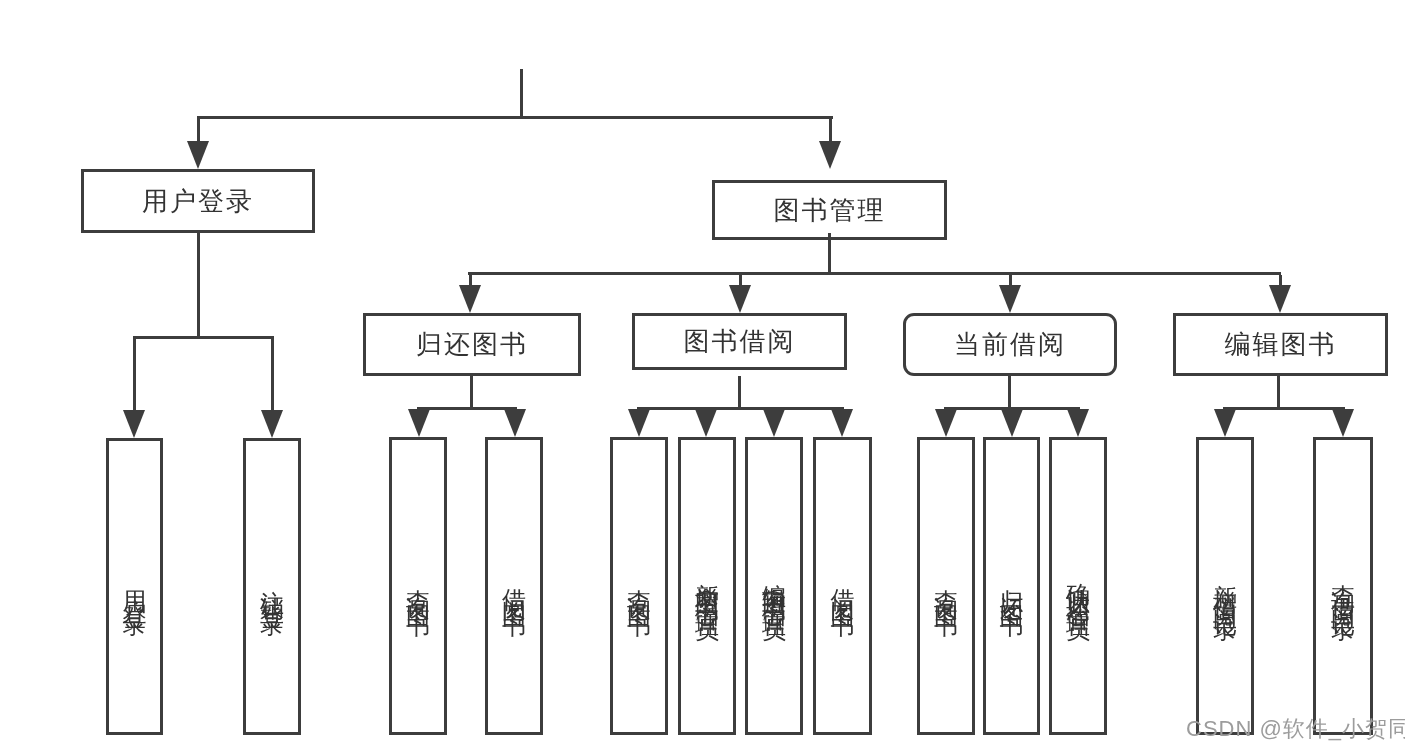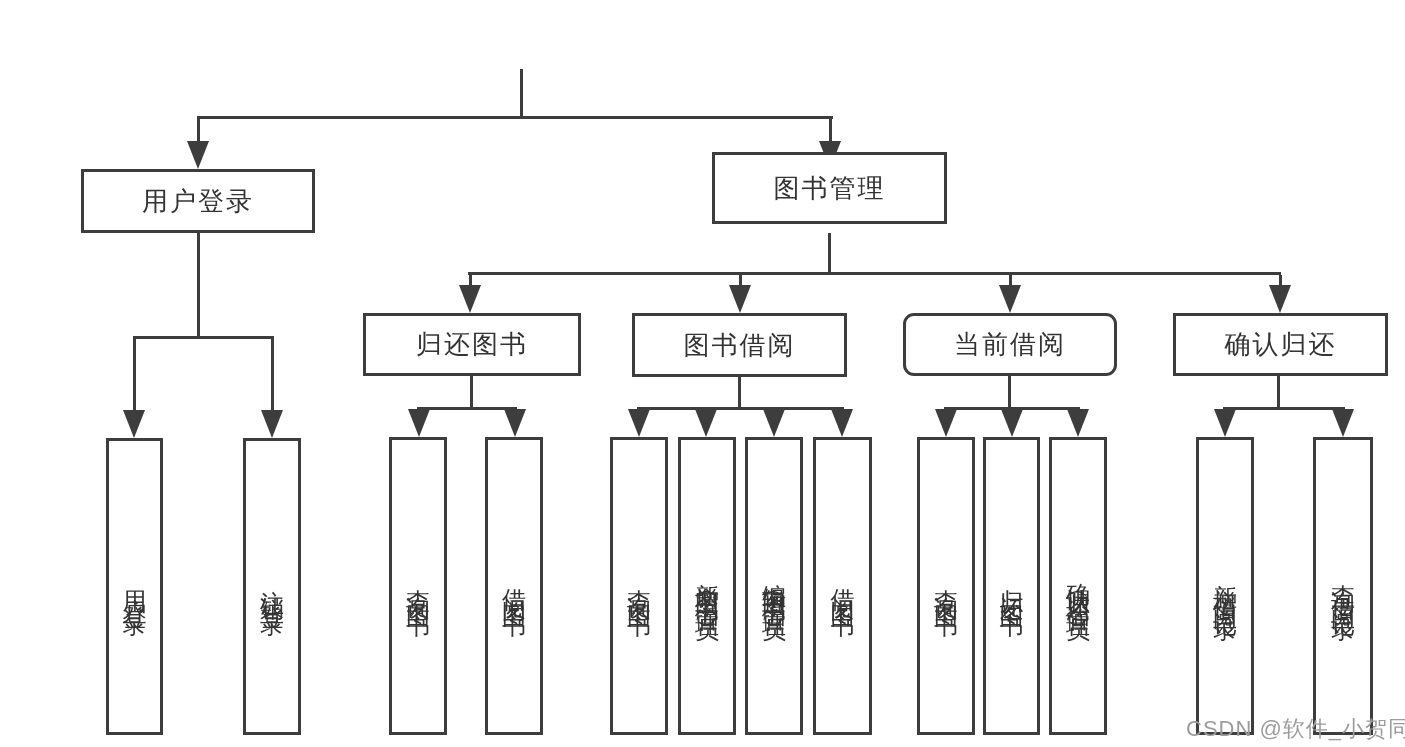--- a/index.html
+++ b/index.html
@@ -68,21 +68,21 @@
   <div class="vline" style="left:520px; top:69px; height:48px;"></div>
   <div class="hline" style="left:197px; top:116px; width:636px;"></div>
   <div class="stem" style="left:197px; top:117px; height:26px;"></div>
   <div class="ah" style="left:187px; top:141px;"></div>
   <div class="stem" style="left:829px; top:117px; height:26px;"></div>
   <div class="ah" style="left:819px; top:141px;"></div>
 
   <div class="box hbox" style="left:81px; top:169px; width:234px; height:64px;">
     <span>用户登录</span>
   </div>
-  <div class="box hbox" style="left:712px; top:152px; width:235px; height:72px;">
+  <div class="box hbox" style="left:712px; top:180px; width:235px; height:60px;">
     <span>图书管理</span>
   </div>
 
   <div class="vline" style="left:197px; top:233px; height:104px;"></div>
   <div class="hline" style="left:133px; top:336px; width:141px;"></div>
   <div class="stem" style="left:133px; top:337px; height:74px;"></div>
   <div class="ah" style="left:123px; top:410px;"></div>
   <div class="stem" style="left:271px; top:337px; height:74px;"></div>
   <div class="ah" style="left:261px; top:410px;"></div>
 
@@ -93,28 +93,28 @@
   <div class="stem" style="left:739px; top:275px; height:12px;"></div>
   <div class="ah" style="left:729px; top:285px;"></div>
   <div class="stem" style="left:1009px; top:275px; height:12px;"></div>
   <div class="ah" style="left:999px; top:285px;"></div>
   <div class="stem" style="left:1279px; top:275px; height:12px;"></div>
   <div class="ah" style="left:1269px; top:285px;"></div>
 
   <div class="box hbox" style="left:363px; top:313px; width:218px; height:63px;">
     <span>归还图书</span>
   </div>
-  <div class="box hbox" style="left:632px; top:313px; width:215px; height:64px;">
+  <div class="box hbox" style="left:632px; top:313px; width:215px; height:57px;">
     <span>图书借阅</span>
   </div>
   <div class="box hbox" style="left:903px; top:313px; width:214px; height:63px;border-radius:11px;">
     <span>当前借阅</span>
   </div>
   <div class="box hbox" style="left:1173px; top:313px; width:215px; height:63px;">
-    <span>确认归还</span>
+    <span>编辑图书</span>
   </div>
 
   <div class="vline" style="left:470px; top:376px; height:32px;"></div>
   <div class="hline" style="left:417px; top:407px; width:100px;"></div>
   <div class="ah" style="left:408px; top:409px;"></div>
   <div class="ah" style="left:504px; top:409px;"></div>
 
   <div class="vline" style="left:738px; top:376px; height:32px;"></div>
   <div class="hline" style="left:637px; top:407px; width:207px;"></div>
   <div class="ah" style="left:628px; top:409px;"></div>

